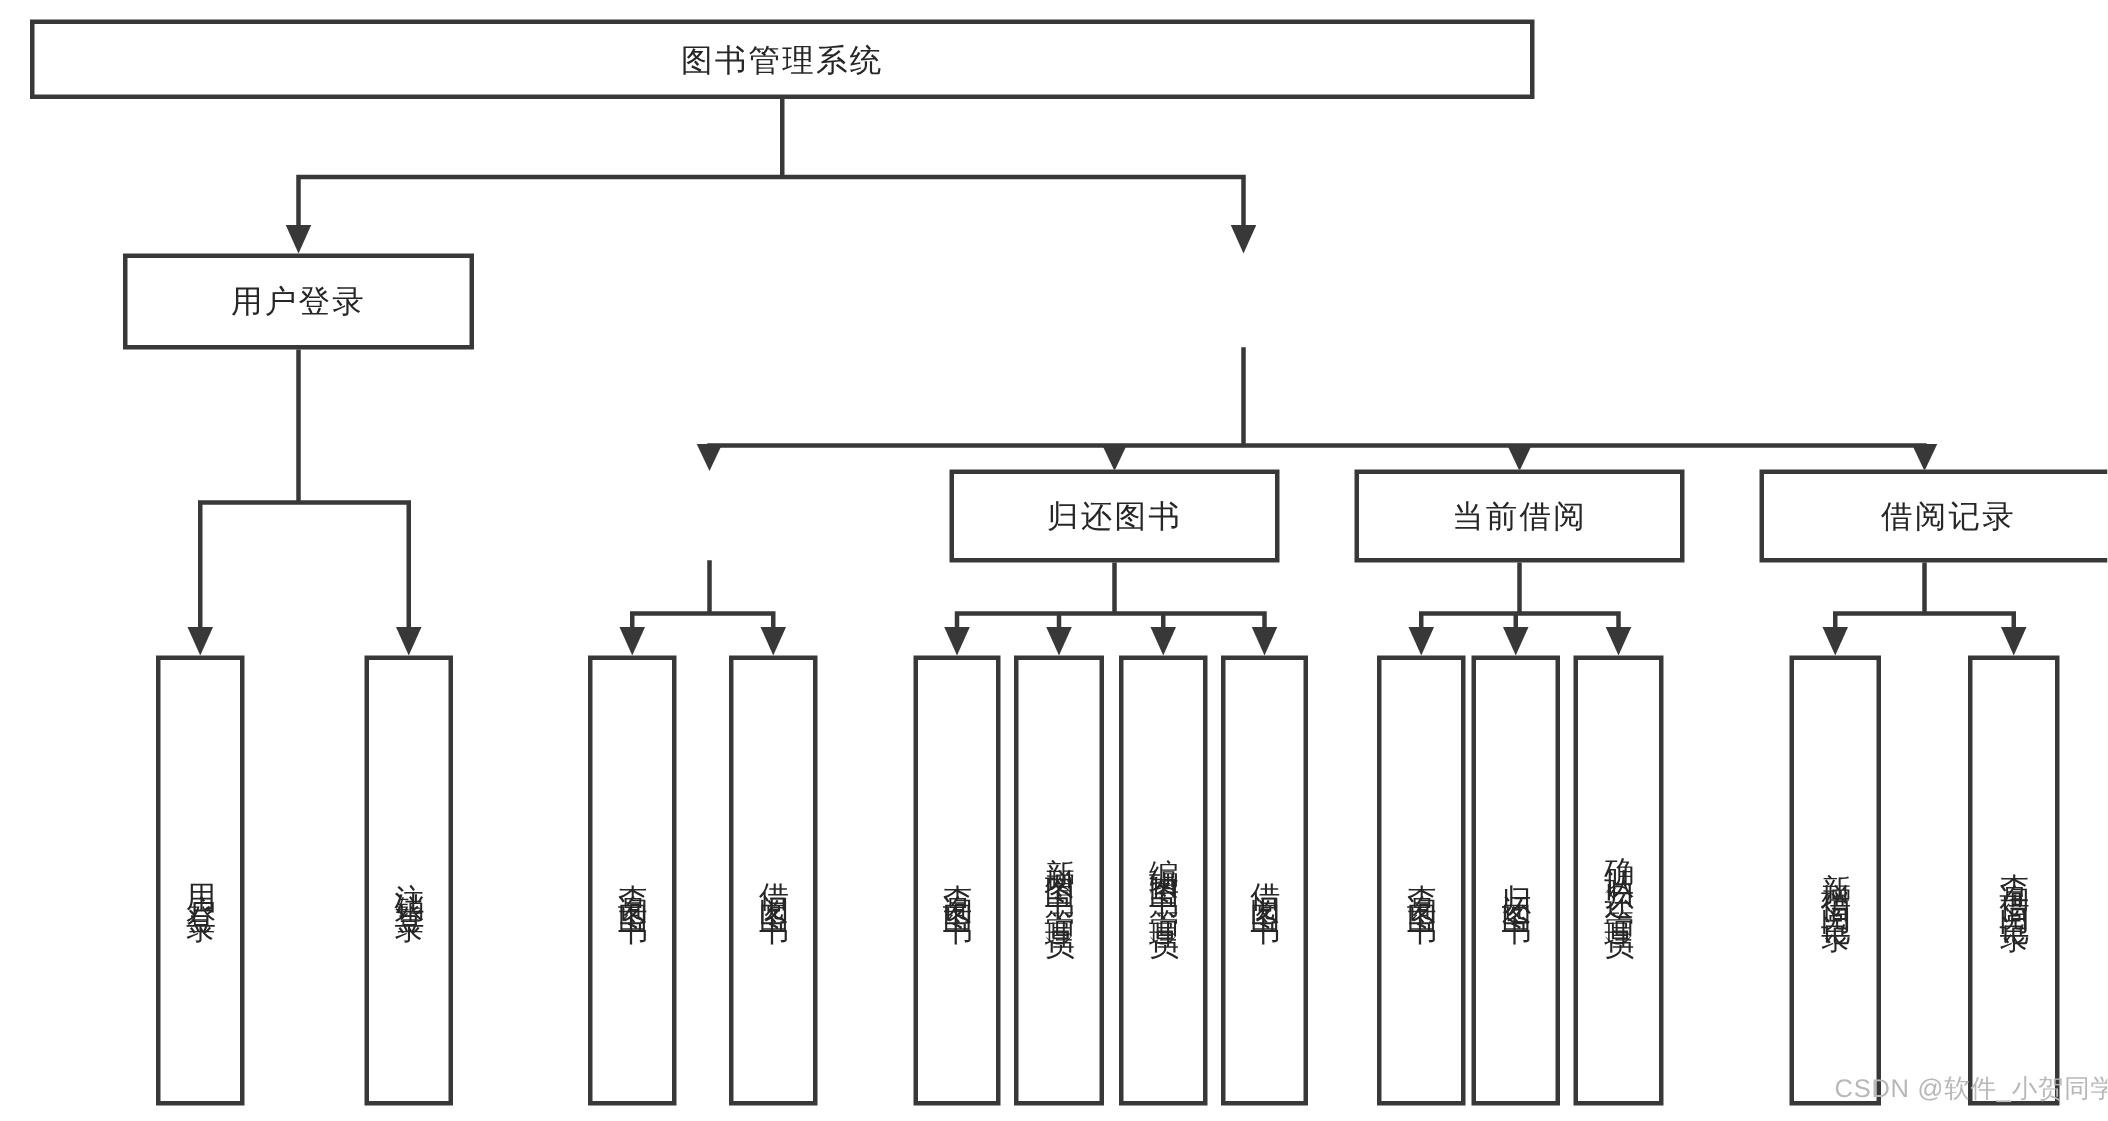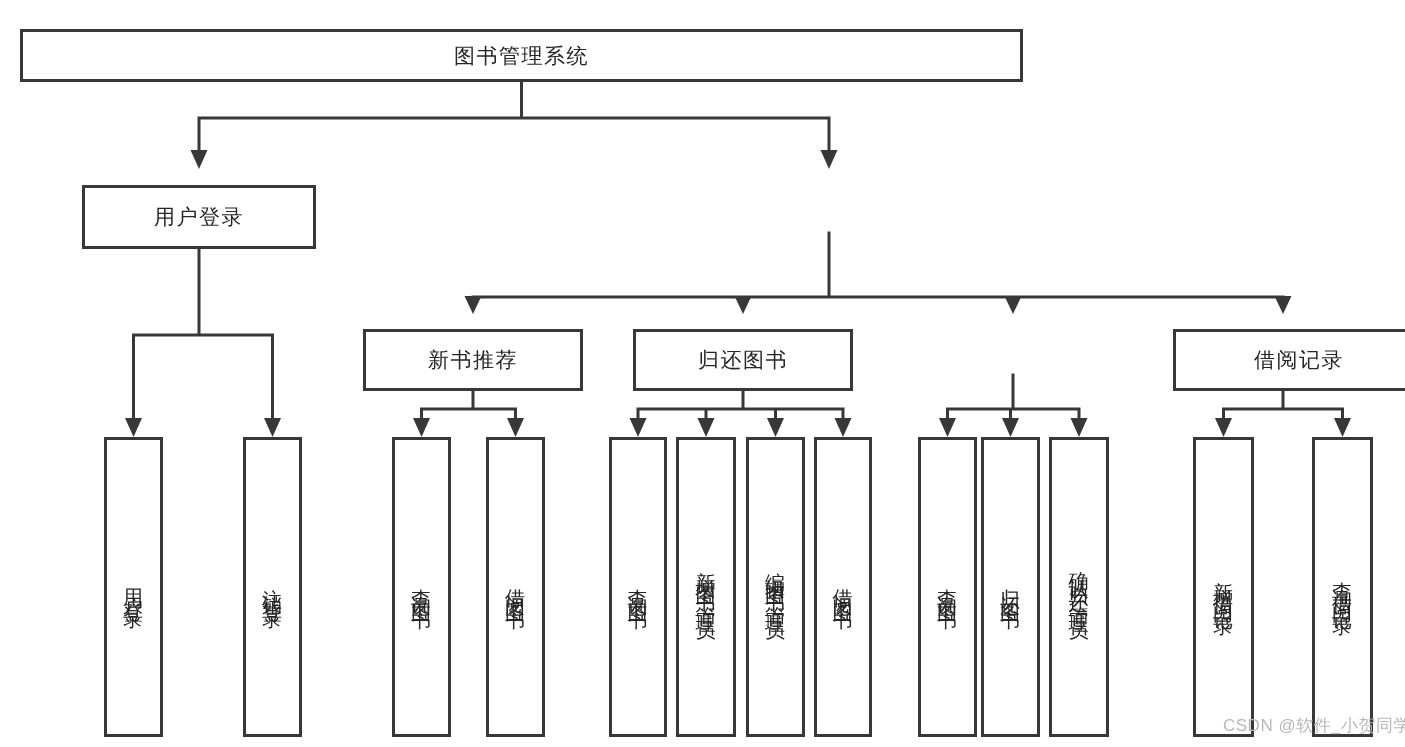--- a/index.html
+++ b/index.html
@@ -10,21 +10,21 @@
     font-family:"Liberation Sans","DejaVu Sans",sans-serif;
     overflow:hidden;
   }
   .wires{position:absolute;left:0;top:0;width:1405px;height:747px;pointer-events:none;}
   .node{
     position:absolute;box-sizing:border-box;
     background:#ffffff;border:3px solid #383838;
     display:flex;align-items:center;justify-content:center;
     color:#262626;
   }
-  .node.h{font-size:21px;letter-spacing:1.5px;white-space:nowrap;margin-top:16px;}
+  .node.h{font-size:21px;letter-spacing:1.5px;white-space:nowrap;}
   .vtext{
     writing-mode:vertical-rl;
     text-orientation:mixed;
     font-size:20px;
     letter-spacing:7px;
     line-height:1.1;
     white-space:nowrap;
   }
   .watermark{
     position:absolute;
@@ -83,25 +83,25 @@
   </svg>
 
   <div class="node h" style="left:20px;top:13px;width:1003px;height:53px">
     <span>图书管理系统</span>
   </div>
 
   <div class="node h" style="left:82px;top:169px;width:234px;height:64px">
     <span>用户登录</span>
   </div>
 
-  <div class="node h" style="left:363px;top:313px;width:220px;height:62px">
-    <span>新书推荐</span>
-  </div>
   <div class="node h" style="left:633px;top:313px;width:220px;height:62px">
     <span>归还图书</span>
+  </div>
+  <div class="node h" style="left:903px;top:313px;width:220px;height:62px">
+    <span>当前借阅</span>
   </div>
   <div class="node h" style="left:1173px;top:313px;width:252px;height:62px">
     <span>借阅记录</span>
   </div>
 
   <div class="node v" style="left:104px;top:437px;width:59px;height:300px">
     <span class="vtext">用户登录</span>
   </div>
   <div class="node v" style="left:243px;top:437px;width:59px;height:300px">
     <span class="vtext">注销登录</span>

